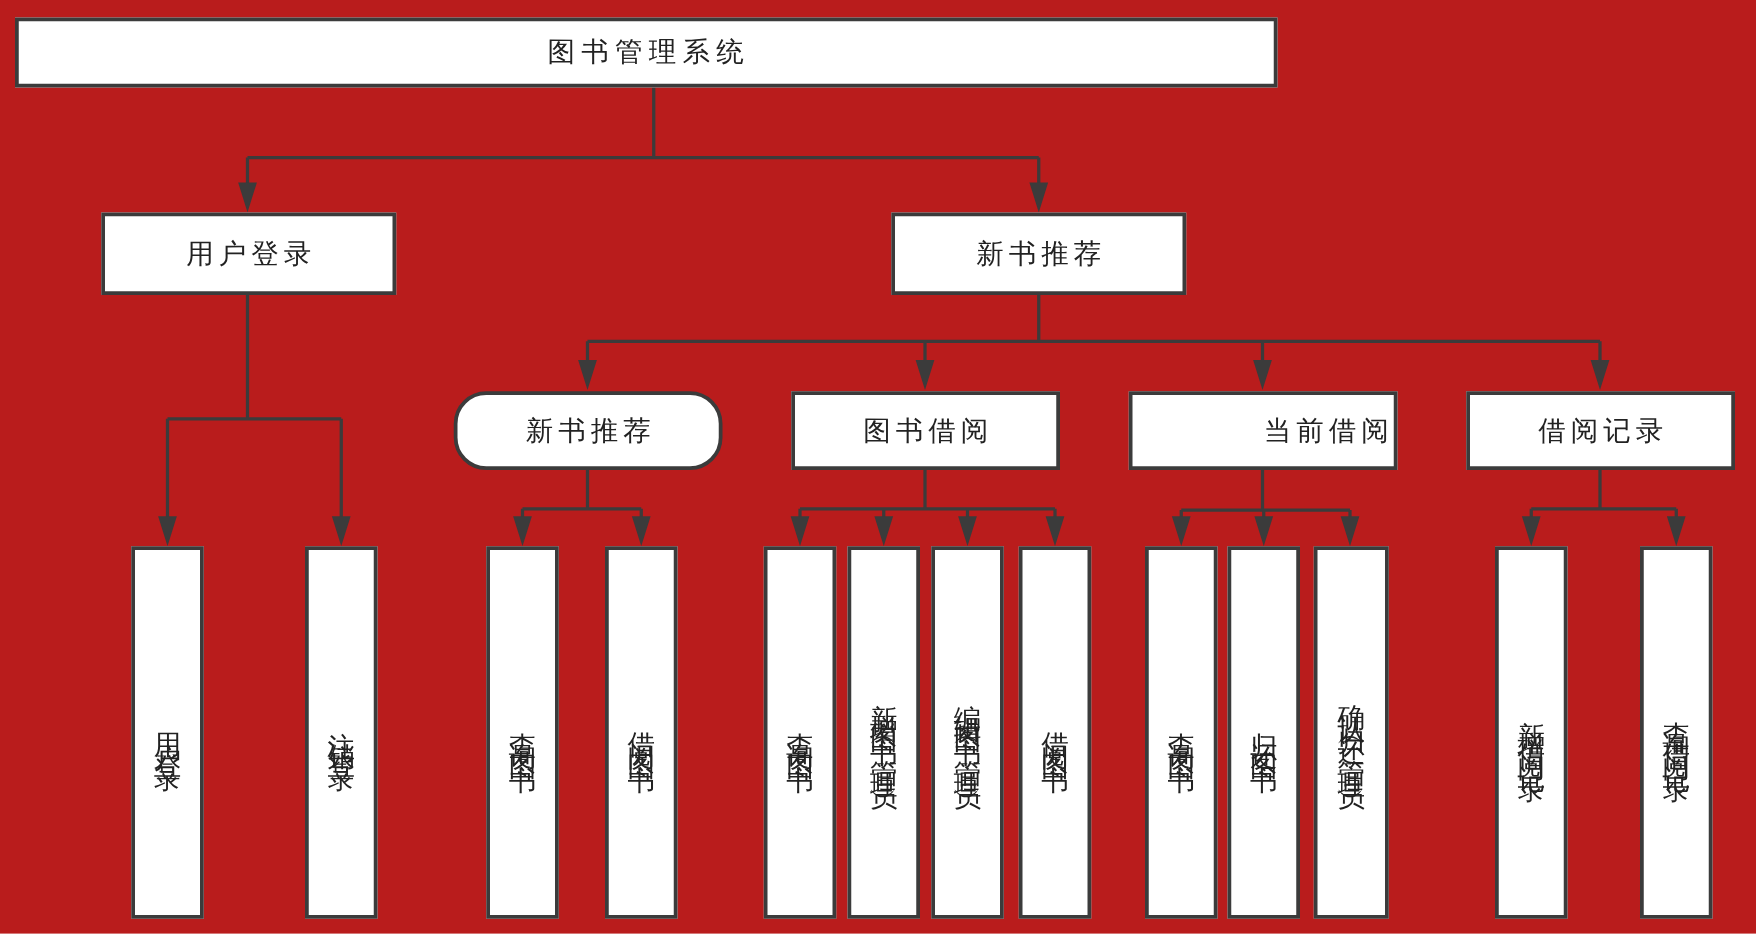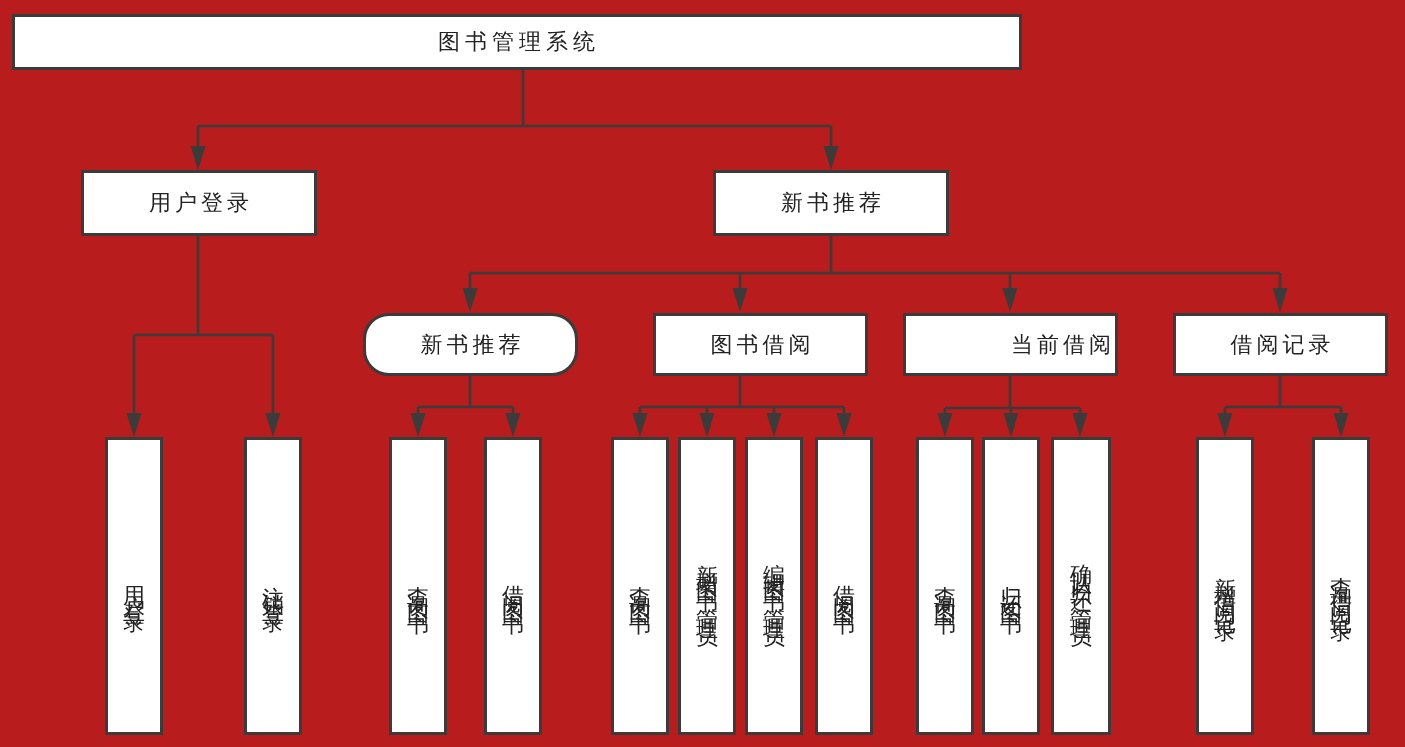--- a/index.html
+++ b/index.html
@@ -104,21 +104,21 @@
   <div class="box h" style="left:81px; top:170px; width:236px; height:66px;">
     <span class="lbl">用户登录</span>
   </div>
   <div class="box h" style="left:713px; top:170px; width:236px; height:66px;">
     <span class="lbl">新书推荐</span>
   </div>
 
   <div class="box h" style="left:363px; top:313px; width:215px; height:63px;border-radius:26px;">
     <span class="lbl">新书推荐</span>
   </div>
-  <div class="box h" style="left:633px; top:313px; width:215px; height:63px;margin-left:20px;">
+  <div class="box h" style="left:633px; top:313px; width:215px; height:63px;">
     <span class="lbl">图书借阅</span>
   </div>
   <div class="box h" style="left:903px; top:313px; width:215px; height:63px;justify-content:flex-end;">
     <span class="lbl">当前借阅</span>
   </div>
   <div class="box h" style="left:1173px; top:313px; width:215px; height:63px;">
     <span class="lbl">借阅记录</span>
   </div>
 
   <div class="box v" style="left:105px; top:437px; width:58px; height:298px;">

